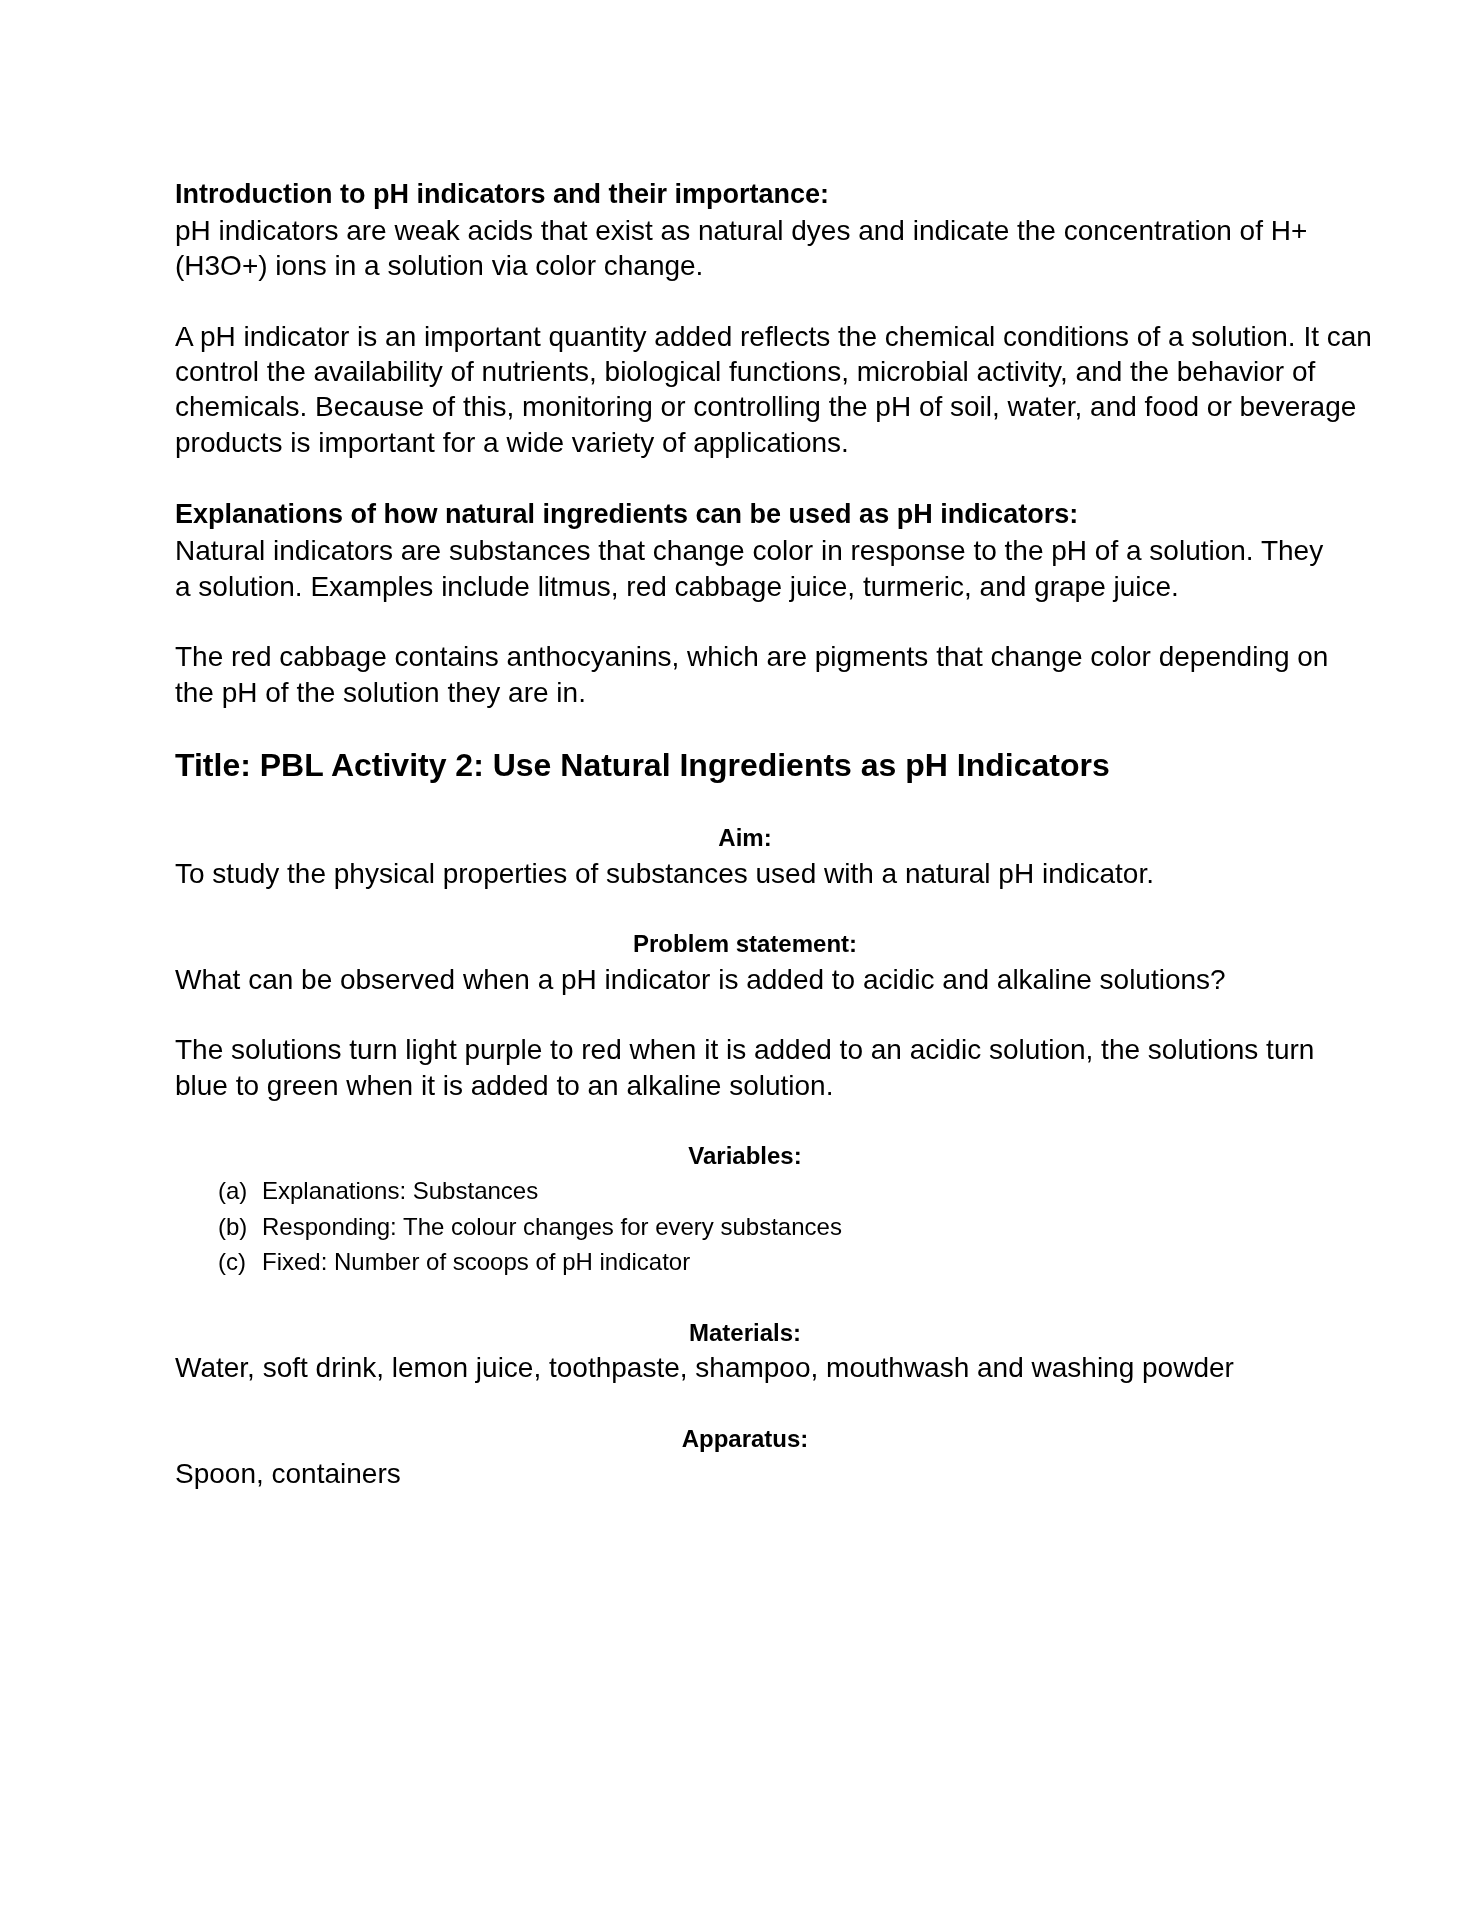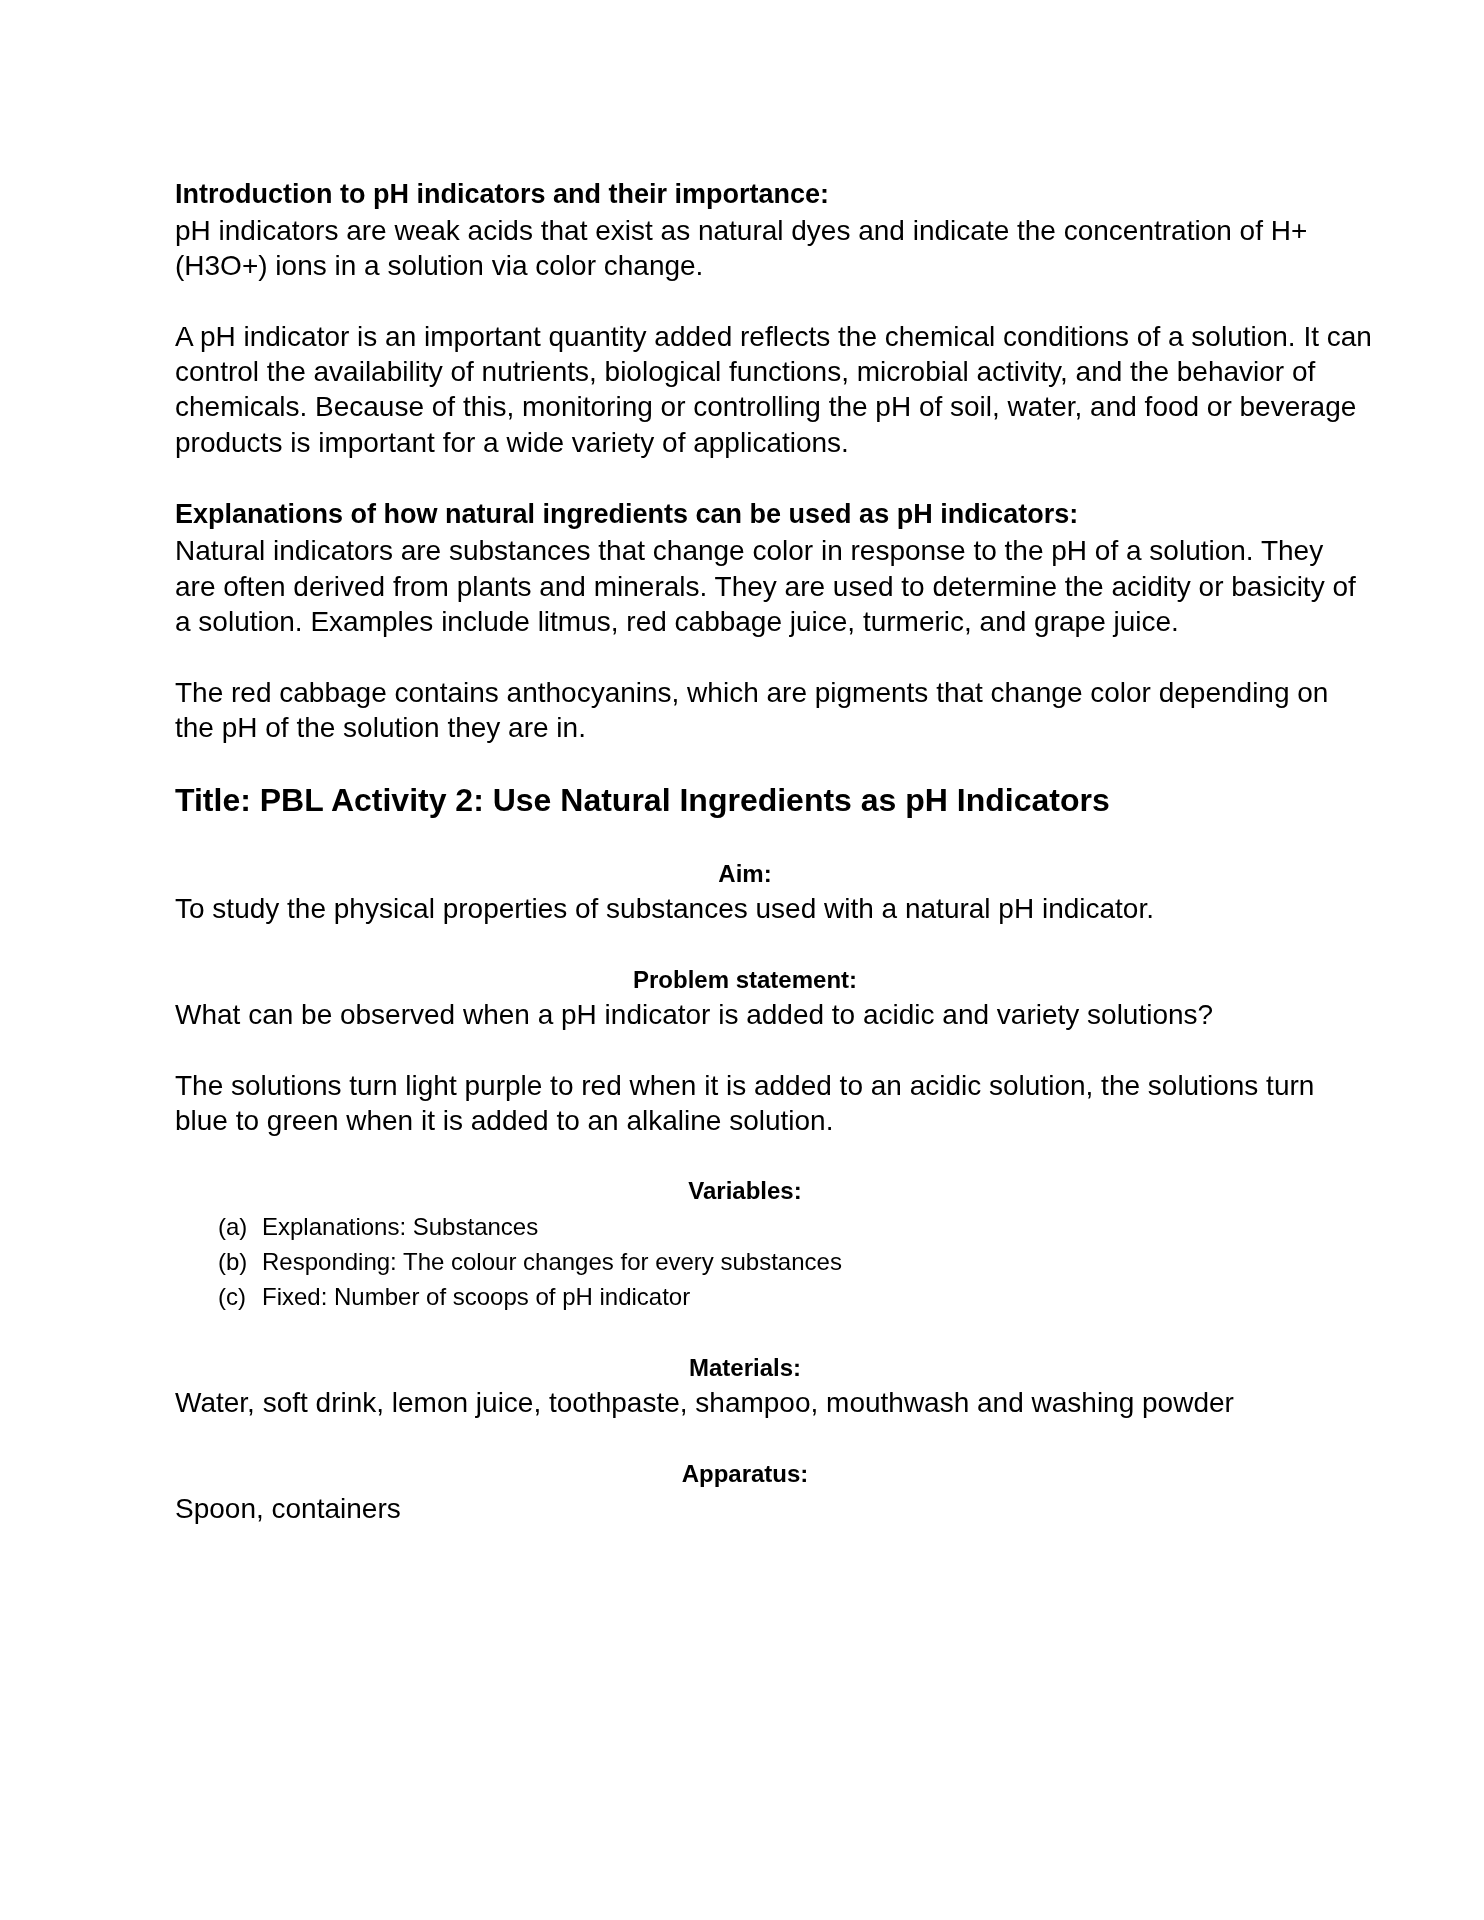--- a/index.html
+++ b/index.html
@@ -79,36 +79,35 @@
   <div class="line">(H3O+) ions in a solution via color change.</div>
   <div class="blank"></div>
   <div class="line">A pH indicator is an important quantity added reflects the chemical conditions of a solution. It can</div>
   <div class="line">control the availability of nutrients, biological functions, microbial activity, and the behavior of</div>
   <div class="line">chemicals. Because of this, monitoring or controlling the pH of soil, water, and food or beverage</div>
   <div class="line">products is important for a wide variety of applications.</div>
   <div class="blank"></div>
 
   <div class="h-big">Explanations of how natural ingredients can be used as pH indicators:</div>
   <div class="line">Natural indicators are substances that change color in response to the pH of a solution. They</div>
-  <div class="line">are often derived from plants and minerals. They are used to determine the acidity or basicity of</div>
   <div class="line">a solution. Examples include litmus, red cabbage juice, turmeric, and grape juice.</div>
   <div class="blank"></div>
   <div class="line">The red cabbage contains anthocyanins, which are pigments that change color depending on</div>
   <div class="line">the pH of the solution they are in.</div>
   <div class="blank"></div>
 
   <div class="h-title">Title: PBL Activity 2: Use Natural Ingredients as pH Indicators</div>
   <div class="blank"></div>
 
   <div class="h-small">Aim:</div>
   <div class="line">To study the physical properties of substances used with a natural pH indicator.</div>
   <div class="blank"></div>
 
   <div class="h-small">Problem statement:</div>
-  <div class="line">What can be observed when a pH indicator is added to acidic and variety solutions?</div>
+  <div class="line">What can be observed when a pH indicator is added to acidic and alkaline solutions?</div>
   <div class="blank"></div>
 
   <div class="line">The solutions turn light purple to red when it is added to an acidic solution, the solutions turn</div>
   <div class="line">blue to green when it is added to an alkaline solution.</div>
   <div class="blank"></div>
 
   <div class="h-small">Variables:</div>
   <div class="list-item">
     <span class="list-marker">(a)</span>
     <span>Explanations: Substances</span>

